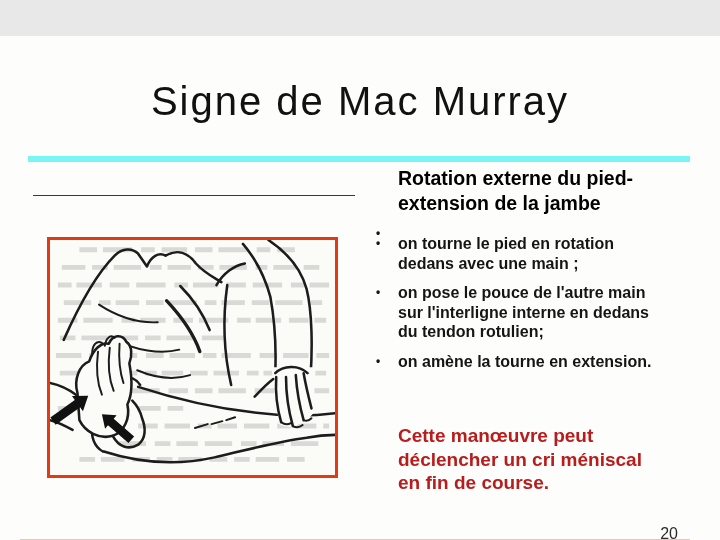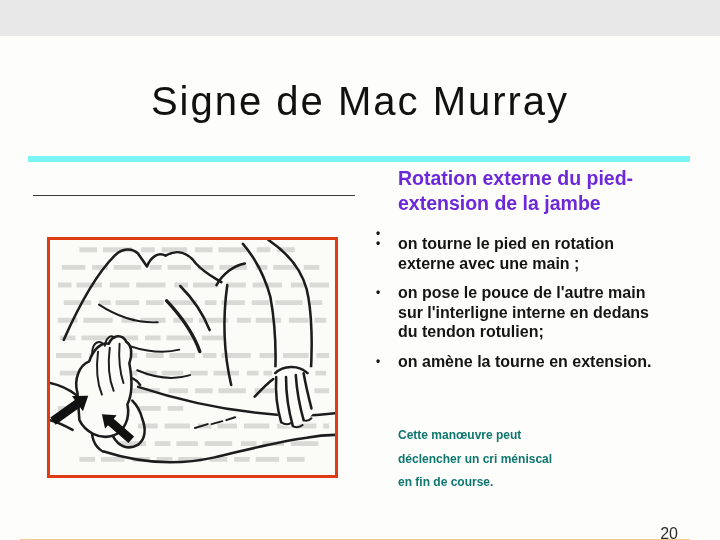--- a/index.html
+++ b/index.html
@@ -13,32 +13,32 @@
   }
   .rule-cyan{position:absolute;left:28px;top:120px;width:662px;height:6px;background:#79f5f6;}
   .thin-line{position:absolute;left:33px;top:159px;width:322px;height:1px;background:#3a3a3a;}
   .figure{
     position:absolute;left:47px;top:201px;width:291px;height:241px;
     border:3px solid #e03c14;box-sizing:border-box;background:#fbfbf8;
   }
   .figure svg{display:block;width:285px;height:235px;}
   .heading{
     position:absolute;left:398px;top:130px;width:300px;
-    font-size:19.5px;font-weight:700;line-height:24.5px;white-space:pre-line;color:#6d28d9;
+    font-size:19.5px;font-weight:700;line-height:24.5px;white-space:pre-line;color:#000000;
   }
   .bullets{position:absolute;left:374px;top:188px;width:330px;margin:0;padding:0;list-style:none;}
   .bullets li{
     position:relative;padding-left:24px;margin:0 0 10px 0;
     font-size:16px;font-weight:700;line-height:19.5px;color:#151515;
   }
   .bullets li .dot{position:absolute;left:2px;top:0;font-size:12px;line-height:19.5px;}
   .bullets li .btxt{white-space:pre-line;}
   .closing{
     position:absolute;left:398px;top:388px;width:290px;
-    font-size:12px;font-weight:700;line-height:23.5px;white-space:pre-line;color:#0f766e;
+    font-size:19px;font-weight:700;line-height:23.5px;white-space:pre-line;color:#b91c1c;
   }
   .footer-bar{position:absolute;left:20px;top:503px;width:670px;height:7px;background:#f6c893;}
   .page-num{position:absolute;right:42px;top:489px;font-size:16px;color:#2b2b2b;}
   .art{stroke:#1c1c1c;stroke-width:2.6;fill:none;stroke-linecap:round;stroke-linejoin:round;}
   .art-bold{stroke:#1c1c1c;stroke-width:3.4;fill:none;stroke-linecap:round;}
   .art-thin{stroke:#1c1c1c;stroke-width:2;fill:none;stroke-linecap:round;}
   .scan{stroke:#b9b9b3;stroke-width:5;opacity:.5;}
   .underlay{fill:#fbfbf8;stroke:none;}
   .arrow{fill:#111;stroke:none;}
 </style>
@@ -128,21 +128,21 @@
   <div class="heading">Rotation externe du pied-
 extension de la jambe</div>
 
   <ul class="bullets">
     <li>
       <span class="dot">•</span>
     </li>
     <li>
       <span class="dot">•</span>
       <span class="btxt">on tourne le pied en rotation
-externe avec une main ;</span>
+dedans avec une main ;</span>
     </li>
     <li>
       <span class="dot">•</span>
       <span class="btxt">on pose le pouce de l'autre main
 sur l'interligne interne en dedans
 du tendon rotulien;</span>
     </li>
     <li>
       <span class="dot">•</span>
       <span class="btxt">on amène la tourne en extension.</span>

